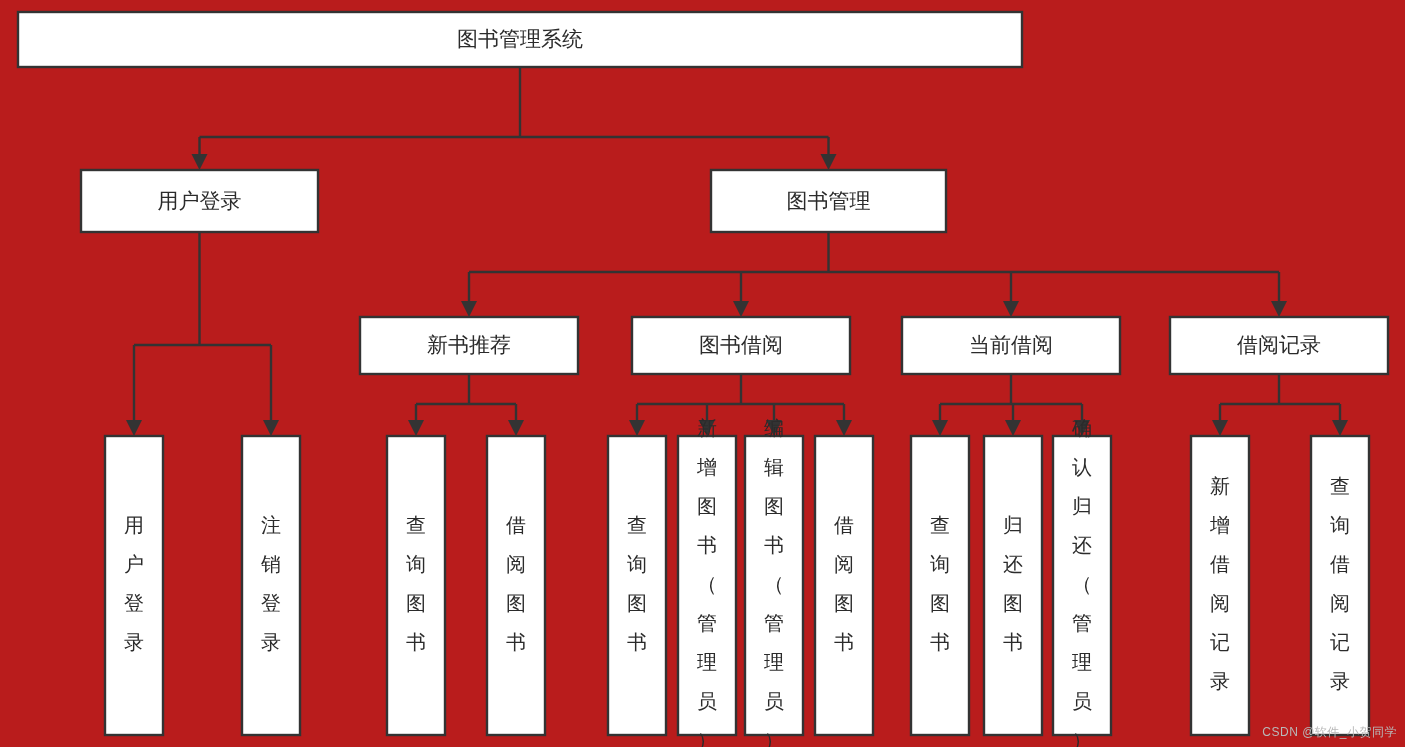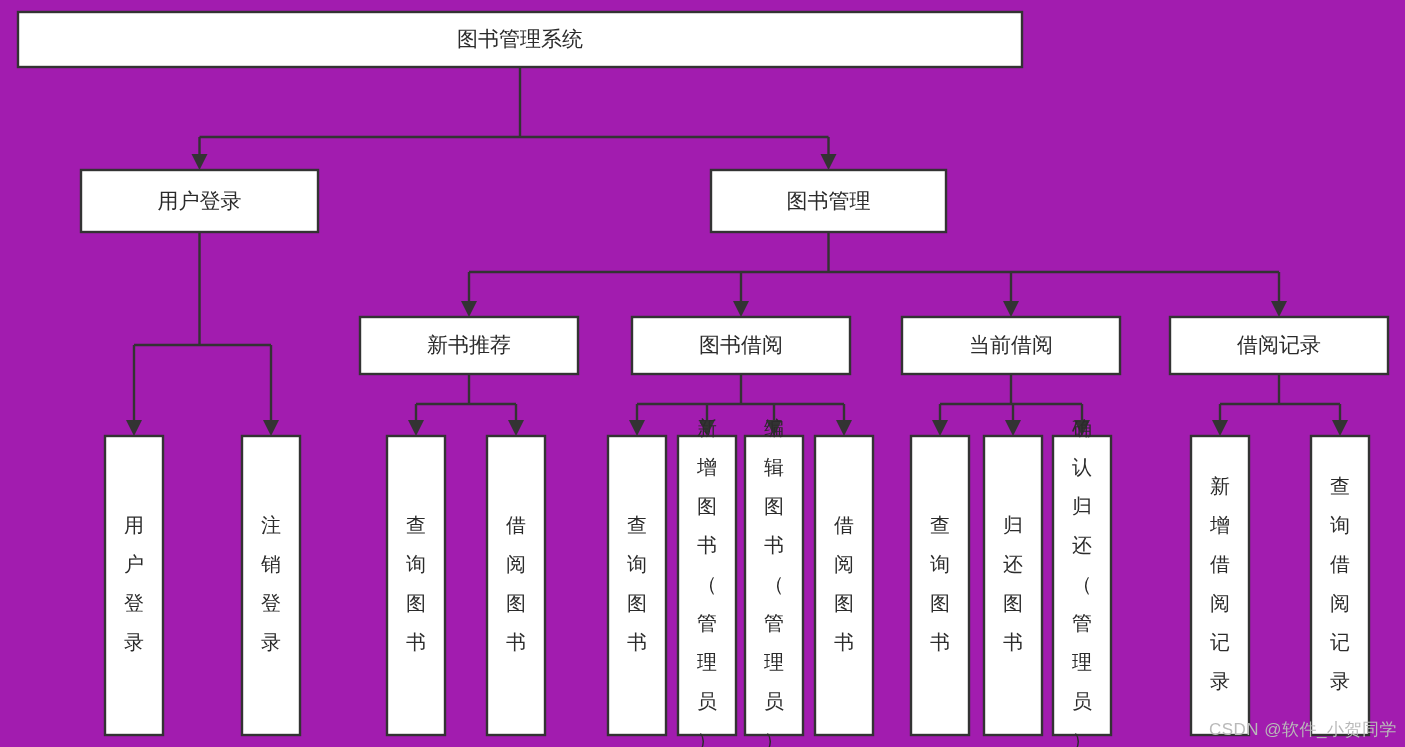--- a/index.html
+++ b/index.html
@@ -1,25 +1,25 @@
 <!DOCTYPE html>
 <html><head>
 <meta charset="utf-8">
 <style>
   html,body{margin:0;padding:0;background:#ffffff;}
   body{font-family:"Liberation Sans","DejaVu Sans",sans-serif;}
-  #stage{position:relative;width:1405px;height:747px;background:#a21caf;overflow:hidden;}
+  #stage{position:relative;width:1405px;height:747px;background:#b91c1c;overflow:hidden;}
   svg#tree{position:absolute;left:0;top:0;width:1405px;height:747px;}
   .node-rect{fill:#ffffff;stroke:#333333;stroke-width:2.4;}
   .node-label{font-family:"Liberation Sans","DejaVu Sans",sans-serif;fill:#2b2b2b;text-anchor:middle;dominant-baseline:middle;}
   .label-h{font-size:21px;}
   .label-v{font-size:20px;}
   .connector{stroke:#333333;stroke-width:2.4;fill:none;stroke-linecap:butt;}
   .arrow-head{fill:#333333;stroke:none;}
-  .watermark{position:absolute;right:8px;bottom:6px;font-size:17px;color:#b9b9b9;
+  .watermark{position:absolute;right:8px;bottom:6px;font-size:12px;color:#b9b9b9;
              font-family:"Liberation Sans","DejaVu Sans",sans-serif;letter-spacing:.5px;white-space:nowrap;}
 </style>
 </head>
 <body>
 
 <div id="stage">
   <svg id="tree" viewBox="0 0 1405 747">
     <defs>
       <marker id="arrow" markerWidth="11" markerHeight="12" refX="0.5" refY="6" orient="auto" markerUnits="userSpaceOnUse">
         <path d="M0,0 L11,6 L0,12 Z" class="arrow-head"></path>

